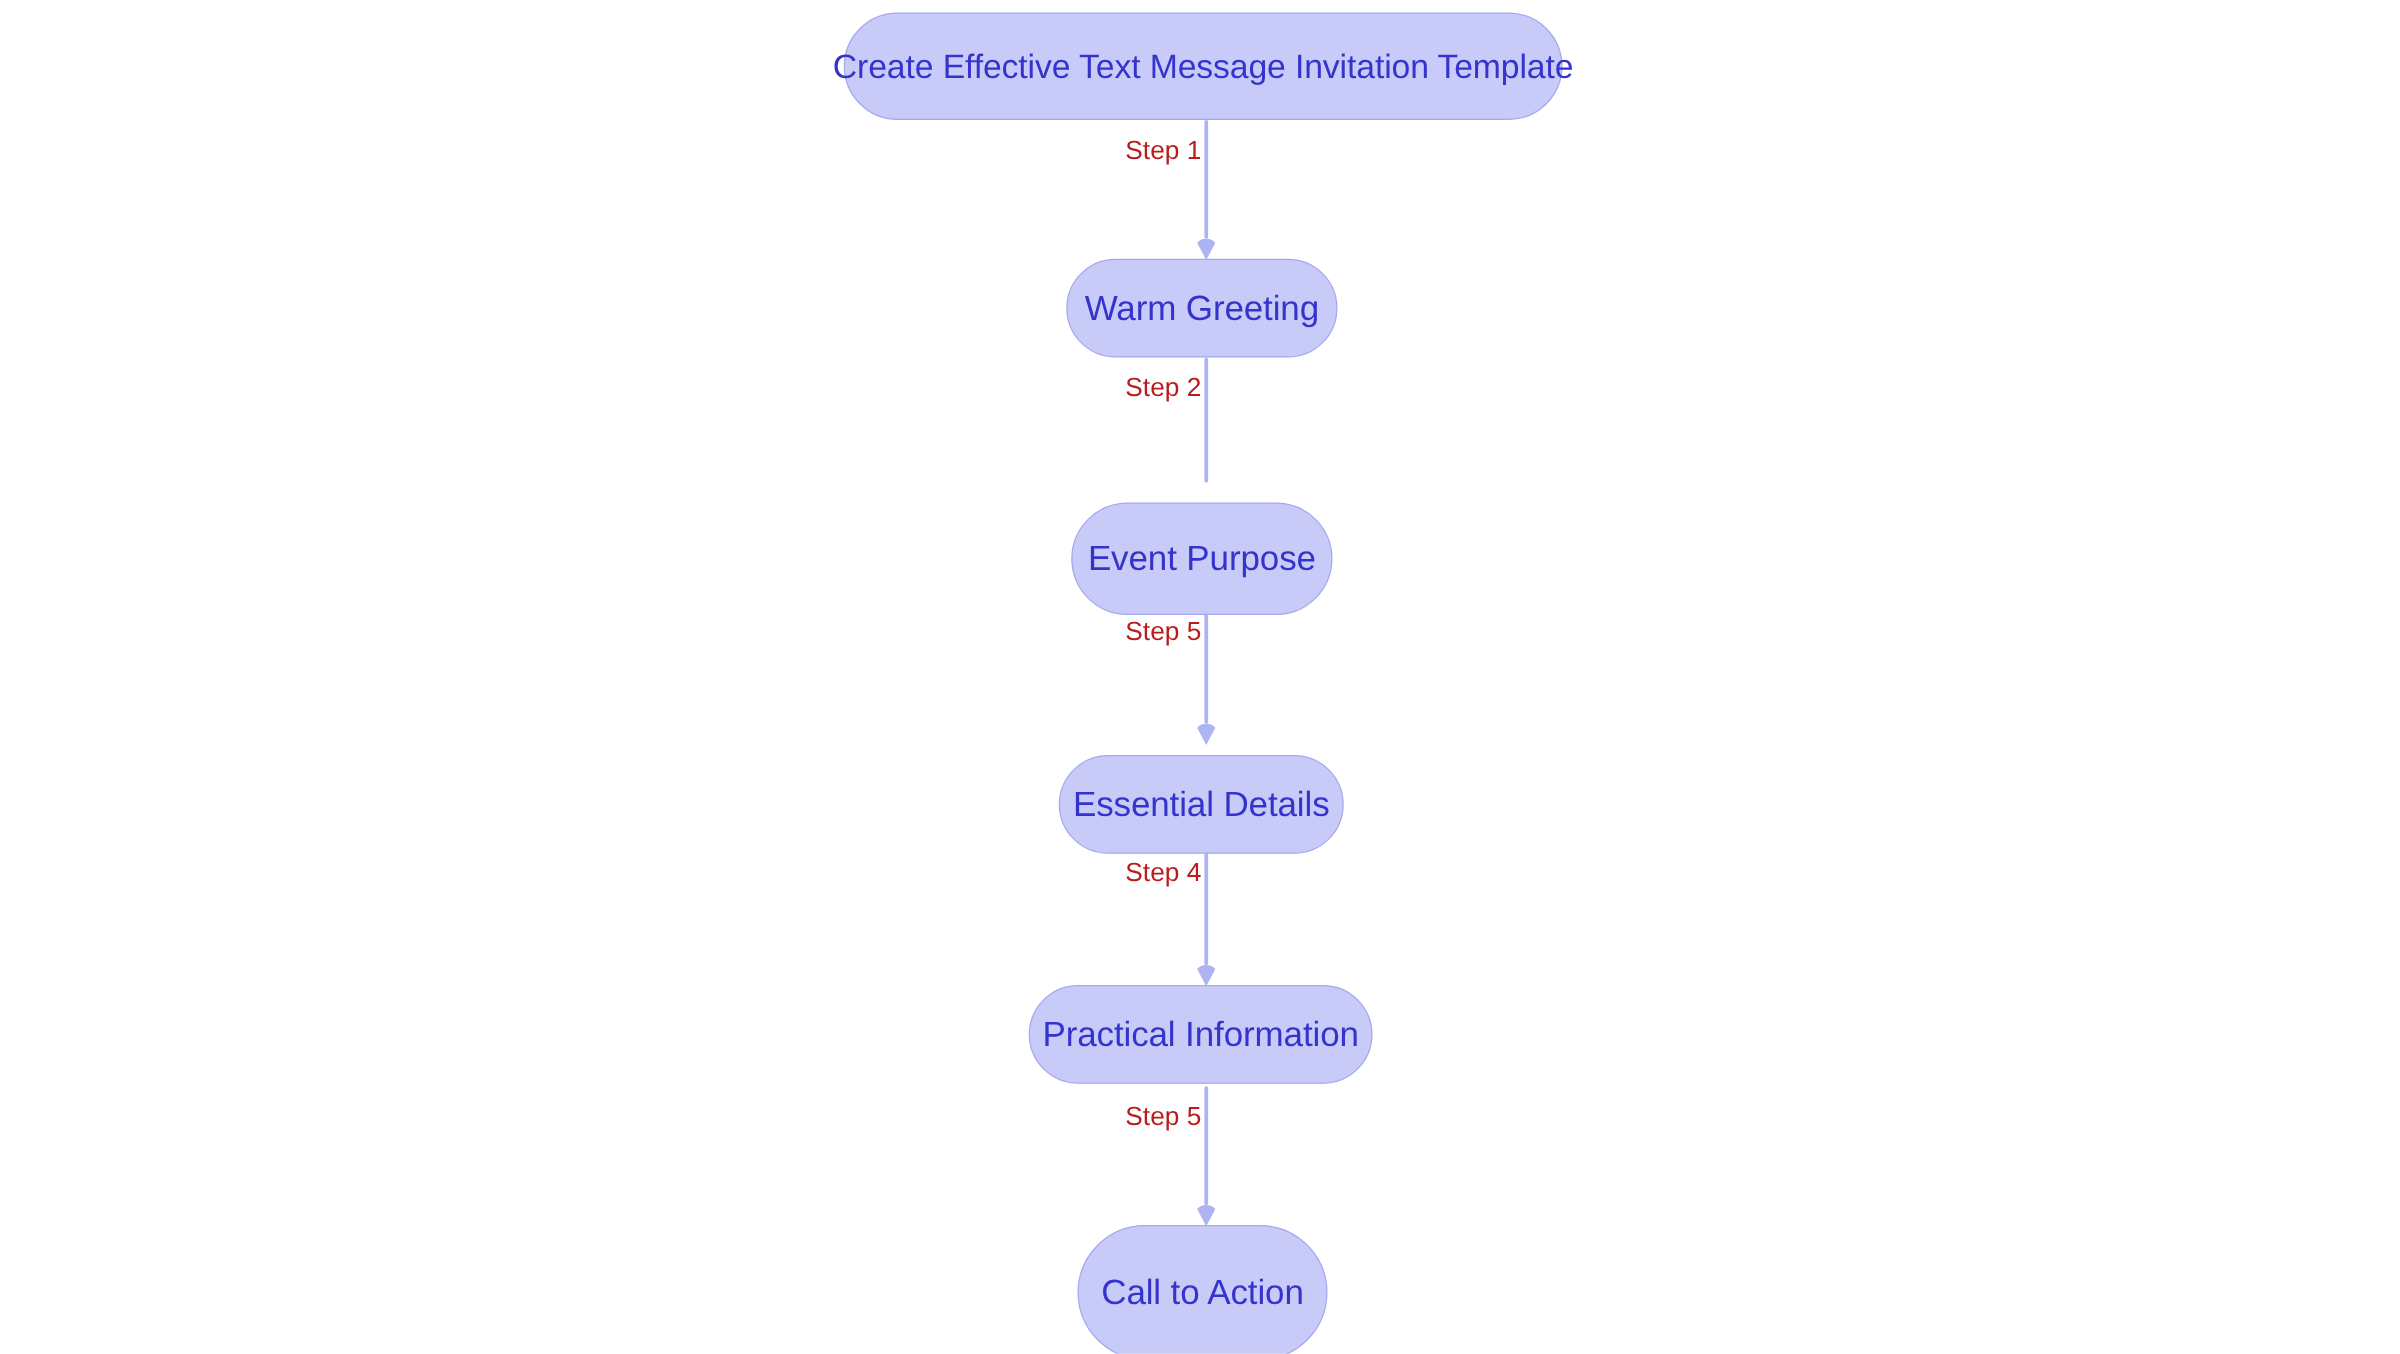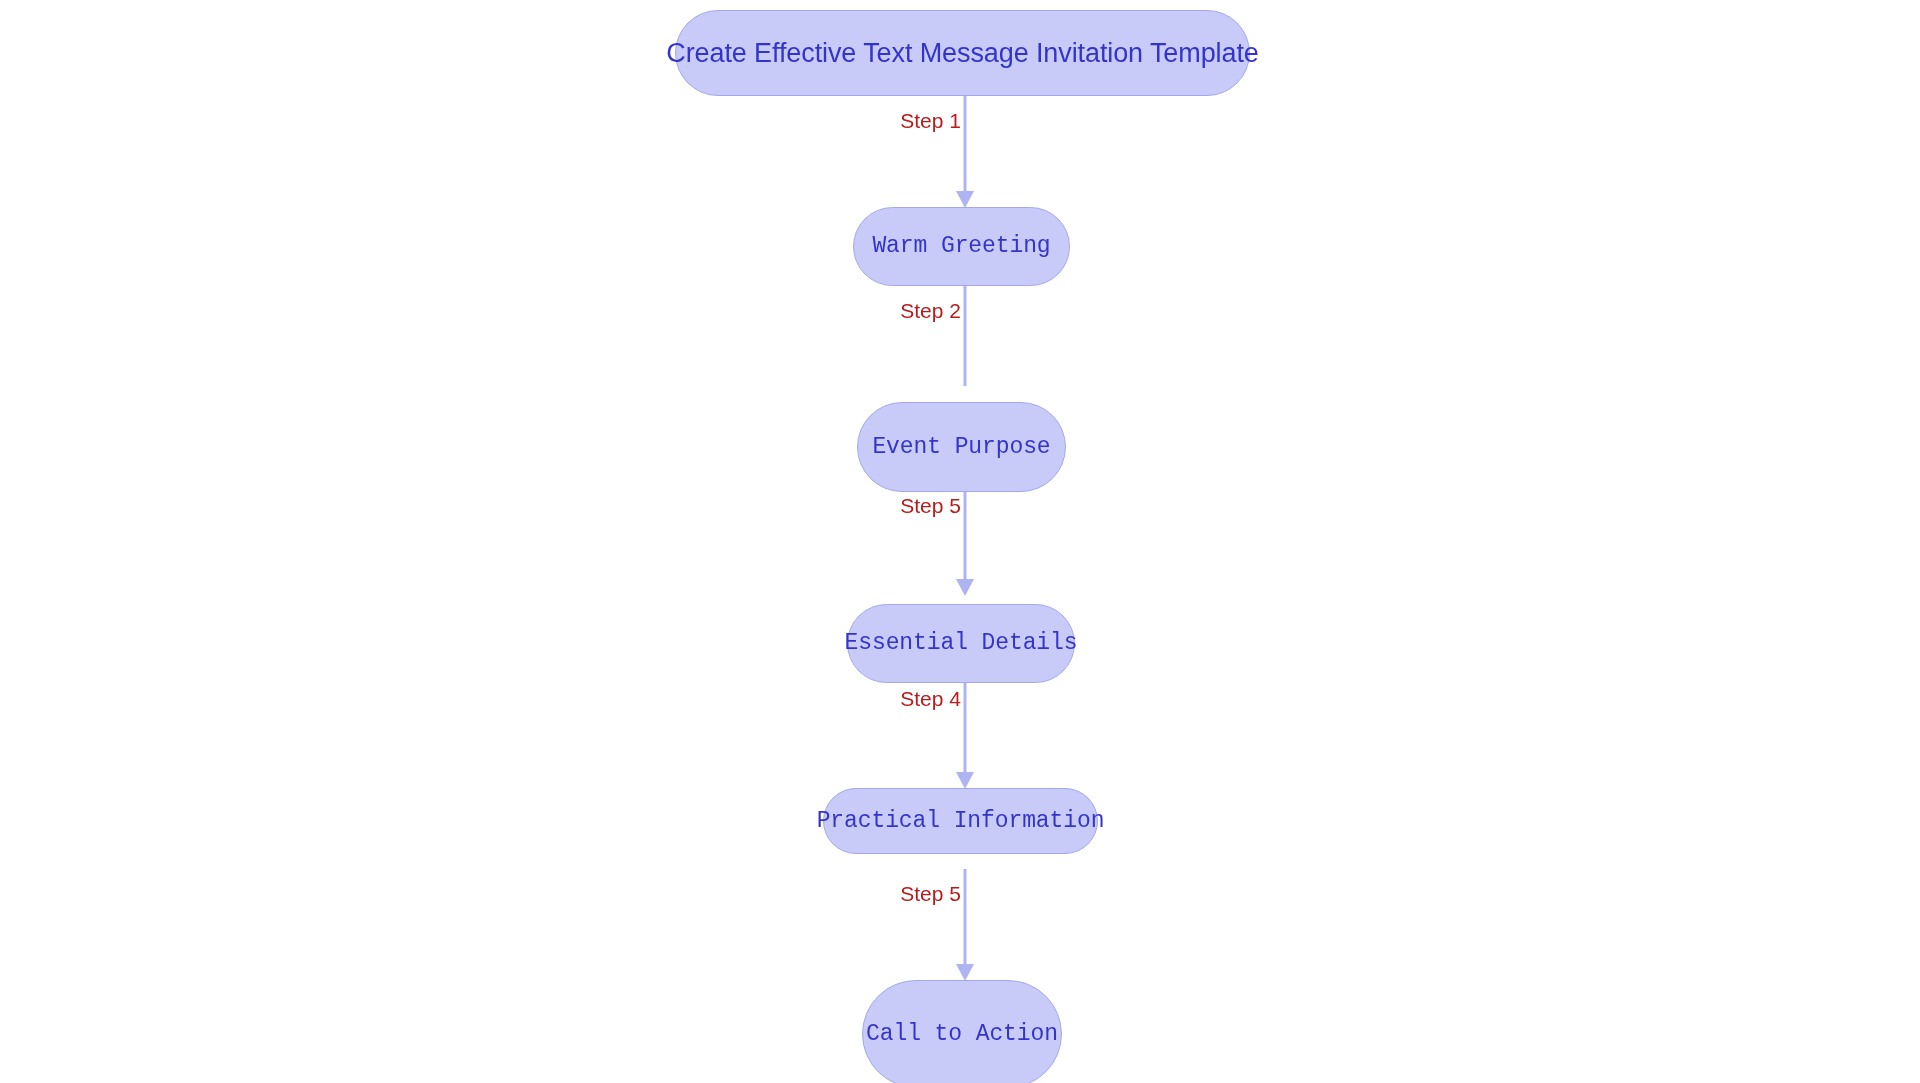--- a/index.html
+++ b/index.html
@@ -1,16 +1,16 @@
 <!DOCTYPE html>
 <html><head>
 <meta charset="utf-8">
 <title>Flowchart</title>
 <style>
-  * { box-sizing: border-box; margin: 0; padding: 0; }
+  * { box-sizing: border-box; margin: 0; padding: 0; border-radius: 29px; }
 
   html, body {
     width: 1920px;
     height: 1083px;
     background: #ffffff;
     font-family: "Liberation Sans", sans-serif;
     overflow: hidden;
   }
 
   #flow-canvas {
@@ -41,24 +41,24 @@
     line-height: 1;
   }
 
   
   .node-title            { left: 675px; top: 10px;   width: 575px; height: 86px; }
   .node-title .node-label{ font-size: 27px; }
 
   .node-warm-greeting    { left: 853px; top: 207px;  width: 217px; height: 79px; }
   .node-event-purpose    { left: 857px; top: 402px;  width: 209px; height: 90px; }
   .node-essential-details{ left: 847px; top: 604px;  width: 228px; height: 79px; }
-  .node-practical-info   { left: 823px; top: 788px;  width: 275px; height: 66px; }
+  .node-practical-info   { left: 823px; top: 788px;  width: 275px; height: 79px; }
   .node-call-to-action   { left: 862px; top: 980px;  width: 200px; height: 108px; }
 
-  .node-step .node-label { font-size: 23px; font-family: Liberation Mono, monospace; }
+  .node-step .node-label { font-size: 28px; }
 
   
   .connector {
     position: absolute;
     z-index: 1;
   }
 
   .connector-line {
     position: absolute;
     left: 50%;

